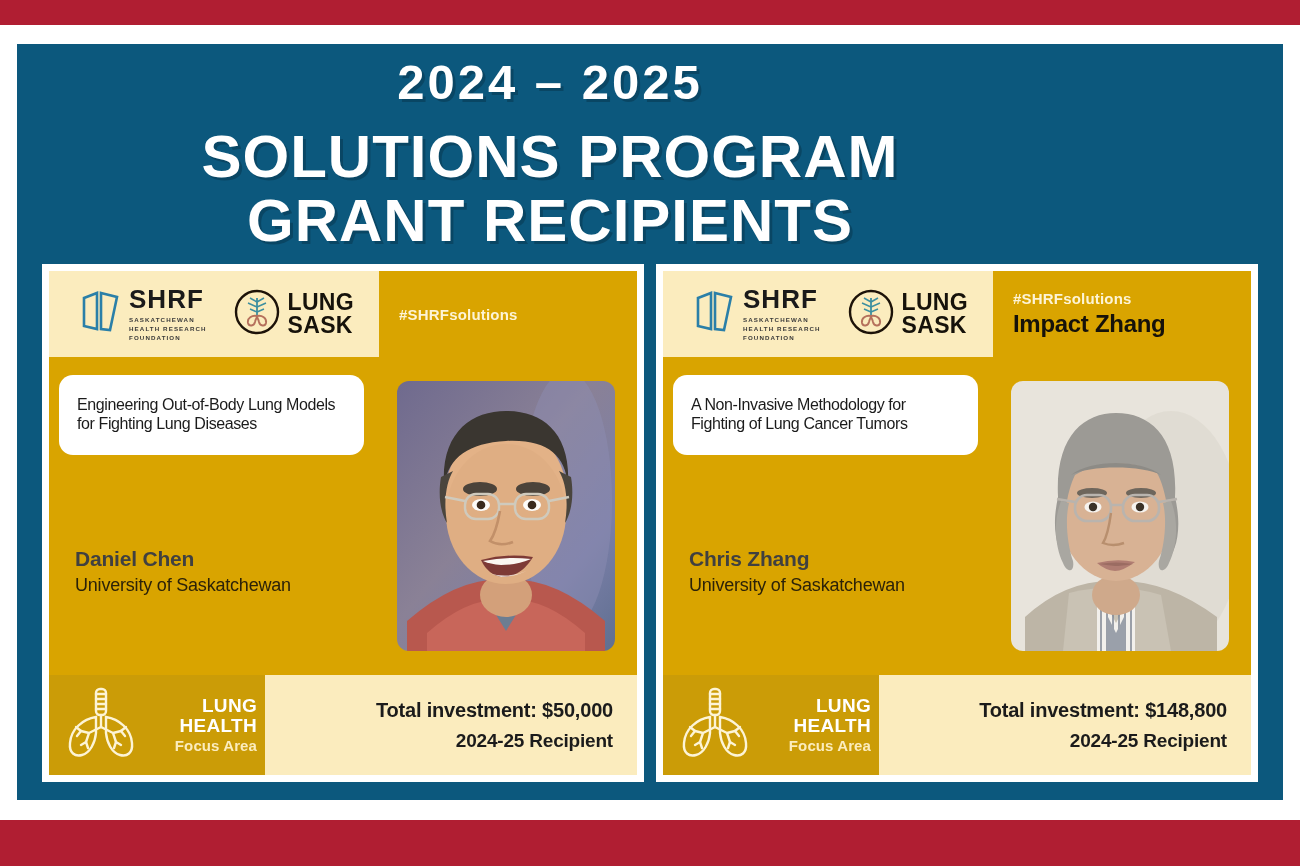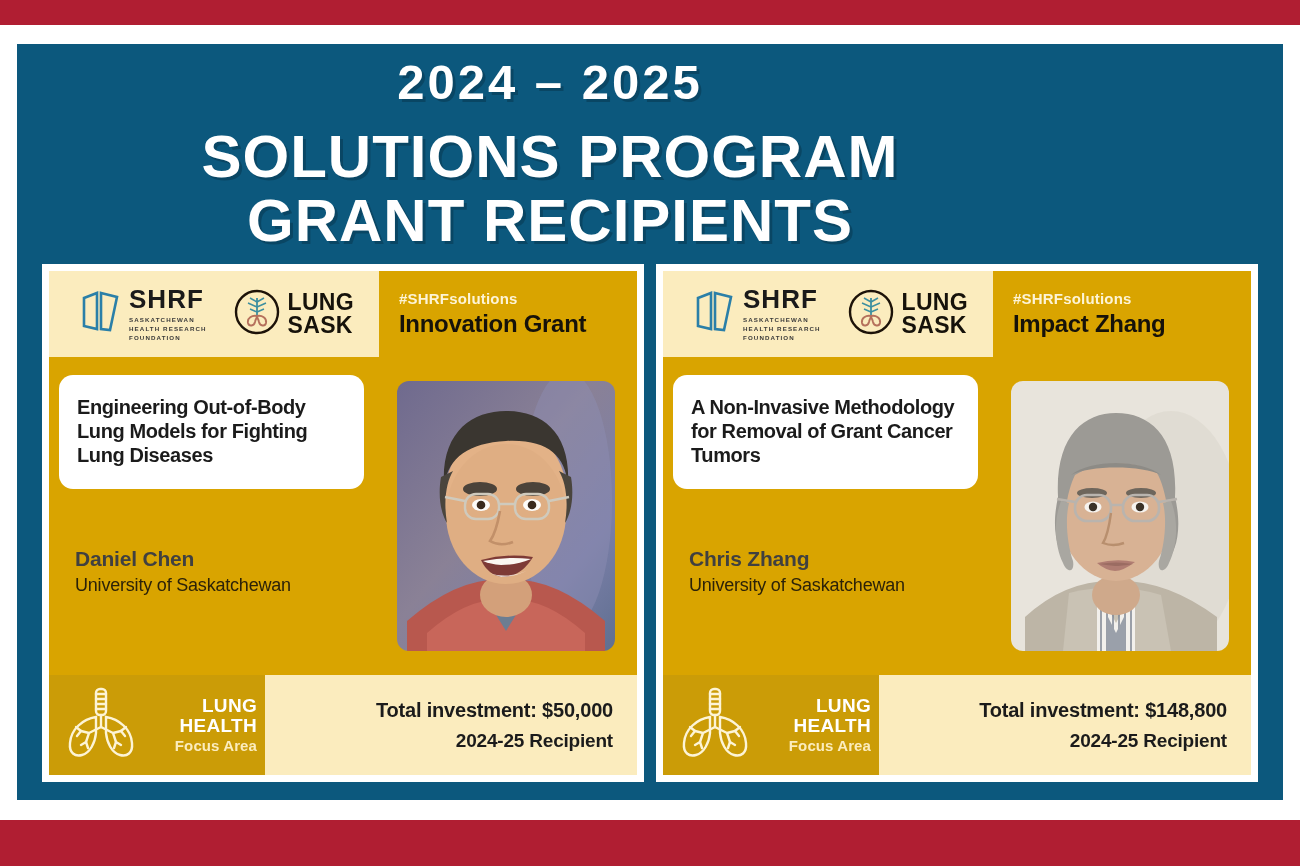--- a/index.html
+++ b/index.html
@@ -67,21 +67,21 @@
 
   
   .card-body{flex:1;background:#d9a400;position:relative;display:flex;}
   .body-left{width:350px;position:relative;}
   .title-box{
     position:absolute;left:10px;top:18px;width:305px;
     background:#ffffff;border-radius:14px;
     padding:20px 16px 22px 18px;box-sizing:border-box;
   }
   .title-box .t{
-    font-size:20px;font-weight:bold;color:#1b1b1b;line-height:1.20;letter-spacing:-.4px;
+    font-size:16px;font-weight:normal;color:#1b1b1b;line-height:1.20;letter-spacing:-.4px;
   }
   .person{position:absolute;left:26px;top:190px;width:300px;}
   .p-name{font-size:21px;font-weight:bold;color:#404040;letter-spacing:-.2px;}
   .p-inst{font-size:18px;color:#2c2208;margin-top:4px;letter-spacing:-.2px;}
 
   .photo{
     position:absolute;right:22px;top:24px;width:218px;height:270px;
     border-radius:12px;overflow:hidden;
   }
   .photo svg{display:block;width:100%;height:100%;}
@@ -151,21 +151,20 @@
                 </svg>
               </span>
               <span class="lsask-txt">
                 <span class="lsask-l">LUNG</span>
                 <span class="lsask-l">SASK</span>
               </span>
             </div>
           </div>
           <div class="head-grant">
             <span class="hashtag">#SHRFsolutions</span>
-            <span class="grant-name">Innovation Grant</span>
           </div>
         </div>
 
         <div class="card-body">
           <div class="body-left">
             <div class="title-box">
               <div class="t">Engineering Out-of-Body Lung Models for Fighting Lung Diseases</div>
             </div>
             <div class="person">
               <div class="p-name">Daniel Chen</div>
@@ -283,21 +282,21 @@
           </div>
           <div class="head-grant">
             <span class="hashtag">#SHRFsolutions</span>
             <span class="grant-name">Impact Zhang</span>
           </div>
         </div>
 
         <div class="card-body">
           <div class="body-left">
             <div class="title-box">
-              <div class="t">A Non-Invasive Methodology for Removal of Grant Cancer Tumors</div>
+              <div class="t">A Non-Invasive Methodology for Fighting of Lung Cancer Tumors</div>
             </div>
             <div class="person">
               <div class="p-name">Chris Zhang</div>
               <div class="p-inst">University of Saskatchewan</div>
             </div>
           </div>
           <div class="photo">
             <svg viewBox="0 0 218 270" preserveAspectRatio="xMidYMid slice">
               <rect width="218" height="270" fill="#e8e4dc"></rect>
               <ellipse cx="160" cy="150" rx="70" ry="120" fill="#ddd8cf" opacity=".7"></ellipse>

